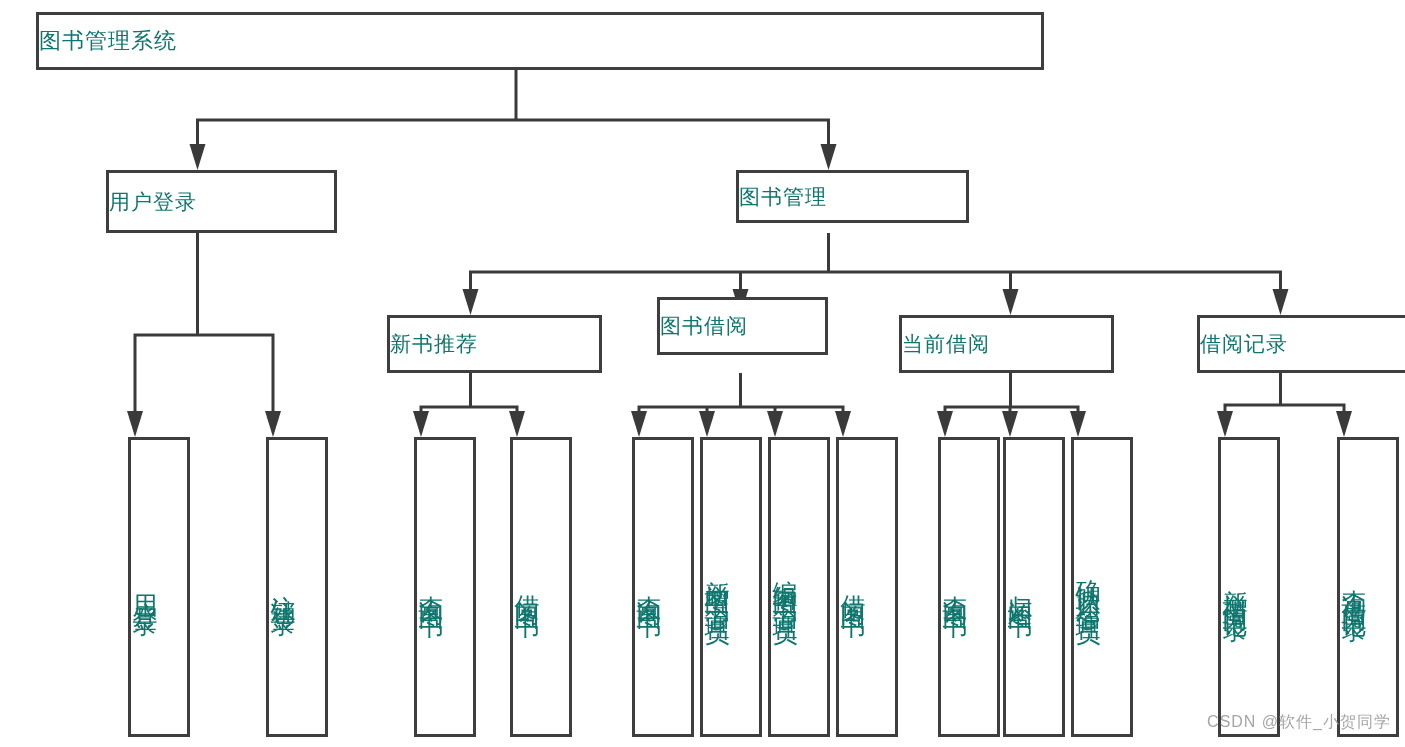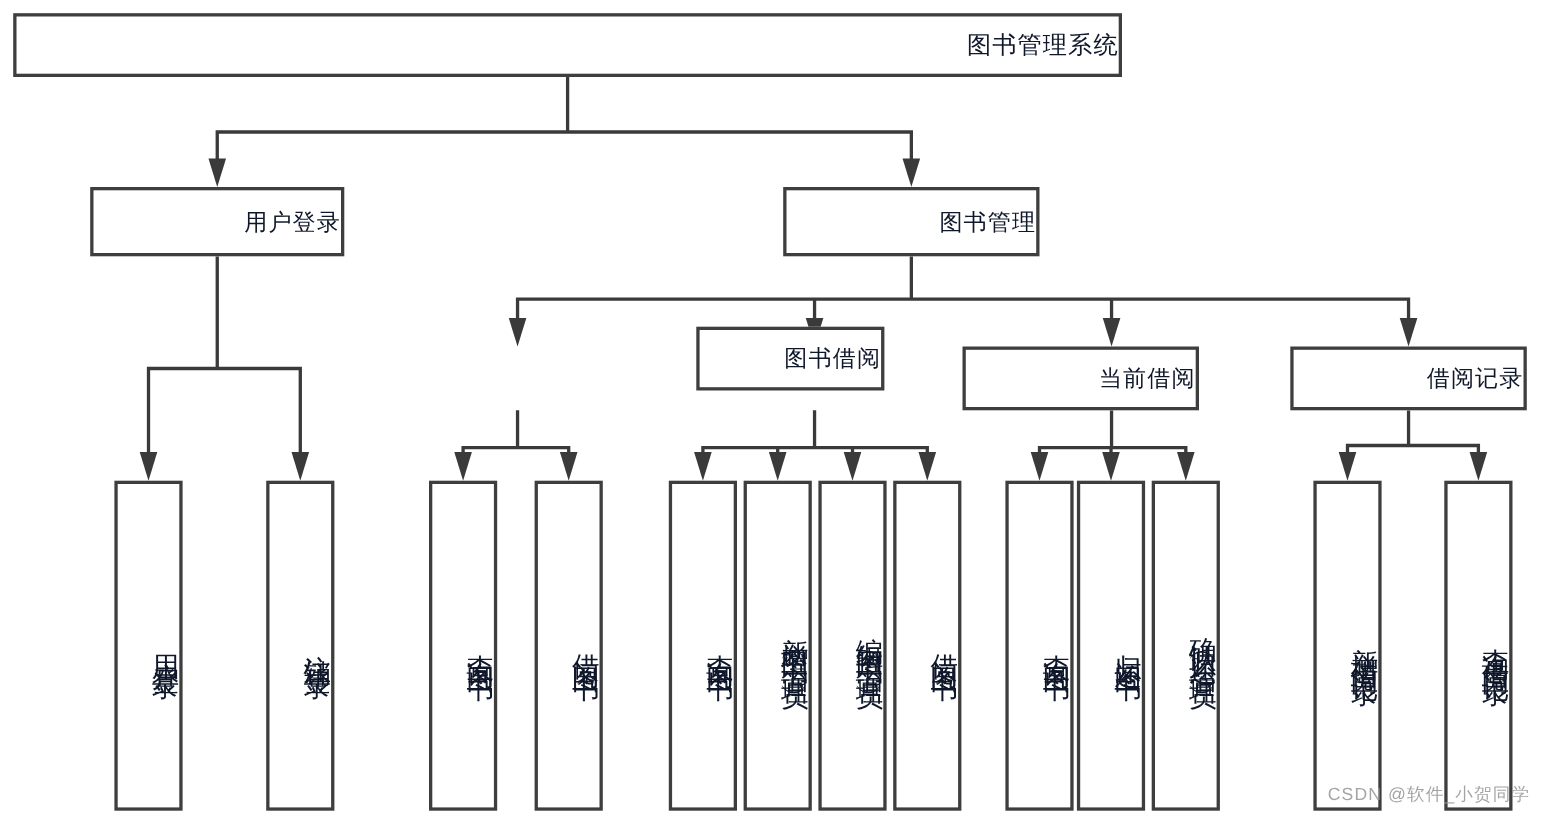--- a/index.html
+++ b/index.html
@@ -9,28 +9,29 @@
     background:#ffffff;
     overflow:hidden;
     font-family:"Liberation Sans", sans-serif;
   }
   #connectors{position:absolute;left:0;top:0;z-index:1;}
   .node{
     position:absolute;
     box-sizing:border-box;
     border:3px solid #3e3e3e;
     background:#ffffff;
-    color:#0f172a;
-    display:flex;align-items:center;justify-content:flex-end;
+    color:#0f766e;
+    display:flex;align-items:center;justify-content:flex-start;
     z-index:2;
+    margin-left:24px;
   }
   .hnode{font-size:21px;letter-spacing:1px;}
   #node-root{left:12px;top:12px;width:1008px;height:58px;font-size:22px;}
   #node-login{left:82px;top:170px;width:231px;height:63px;}
-  #node-mgmt{left:712px;top:170px;width:233px;height:63px;}
+  #node-mgmt{left:712px;top:170px;width:233px;height:53px;}
   #node-new-rec{left:363px;top:315px;width:215px;height:58px;}
   #node-borrow{left:633px;top:297px;width:171px;height:58px;}
   #node-current{left:875px;top:315px;width:215px;height:58px;}
   #node-records{left:1173px;top:315px;width:215px;height:58px;}
   .leaf{top:437px;width:62px;height:300px;}
   .leaf .vlabel{
     writing-mode:vertical-rl;
     text-orientation:mixed;
     font-size:25px;
     letter-spacing:6px;
@@ -103,20 +104,23 @@
     <span>图书管理系统</span>
   </div>
 
   <div class="node hnode" id="node-login">
     <span>用户登录</span>
   </div>
   <div class="node hnode" id="node-mgmt">
     <span>图书管理</span>
   </div>
 
+  <div class="node hnode" id="node-new-rec">
+    <span>新书推荐</span>
+  </div>
   <div class="node hnode" id="node-borrow">
     <span>图书借阅</span>
   </div>
   <div class="node hnode" id="node-current">
     <span>当前借阅</span>
   </div>
   <div class="node hnode" id="node-records">
     <span>借阅记录</span>
   </div>
 

